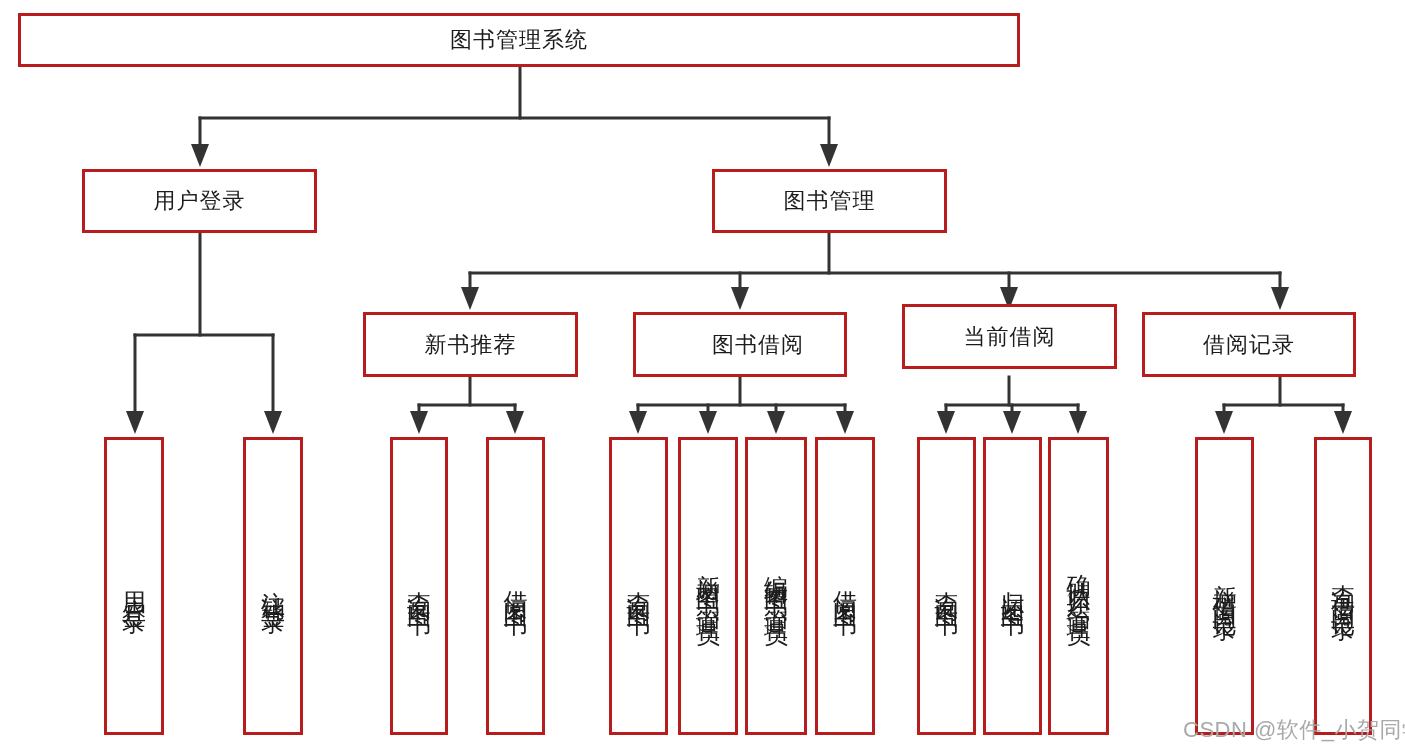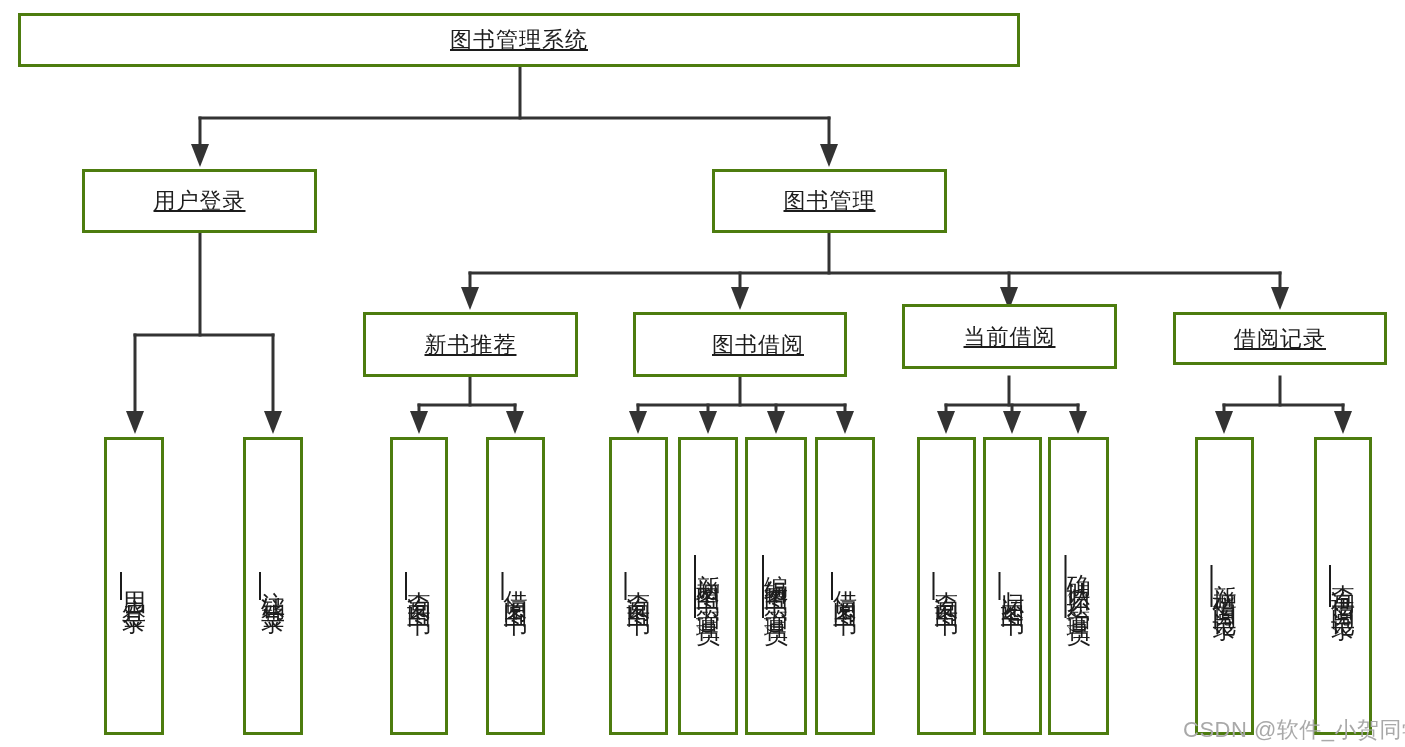--- a/index.html
+++ b/index.html
@@ -17,28 +17,27 @@
   }
   .connectors {
     position: absolute;
     left: 0;
     top: 0;
     z-index: 1;
   }
   .box {
     position: absolute;
     box-sizing: border-box;
-    border: 3px solid #4d7c0f;
+    border: 3px solid #b91c1c;
     background: #ffffff;
     display: flex;
     align-items: center;
     justify-content: center;
     z-index: 2;
     color: #1c1c1c;
-    text-decoration: underline;
   }
   .box.h span {
     font-size: 22px;
     letter-spacing: 1px;
     white-space: nowrap;
   }
   .box.v span {
     writing-mode: vertical-rl;
     text-orientation: mixed;
     font-size: 24px;
@@ -155,21 +154,21 @@
 
   <div class="box h" style="left:363px; top:312px; width:215px; height:65px;">
     <span>新书推荐</span>
   </div>
   <div class="box h" style="left:633px; top:312px; width:214px; height:65px;padding-left:36px;">
     <span>图书借阅</span>
   </div>
   <div class="box h" style="left:902px; top:304px; width:215px; height:65px;">
     <span>当前借阅</span>
   </div>
-  <div class="box h" style="left:1173px; top:312px; width:214px; height:53px;">
+  <div class="box h" style="left:1142px; top:312px; width:214px; height:65px;">
     <span>借阅记录</span>
   </div>
 
   <div class="box v" style="left:104px; top:437px; width:60px; height:298px;">
     <span>用户登录</span>
   </div>
   <div class="box v" style="left:243px; top:437px; width:60px; height:298px;">
     <span>注销登录</span>
   </div>
 

